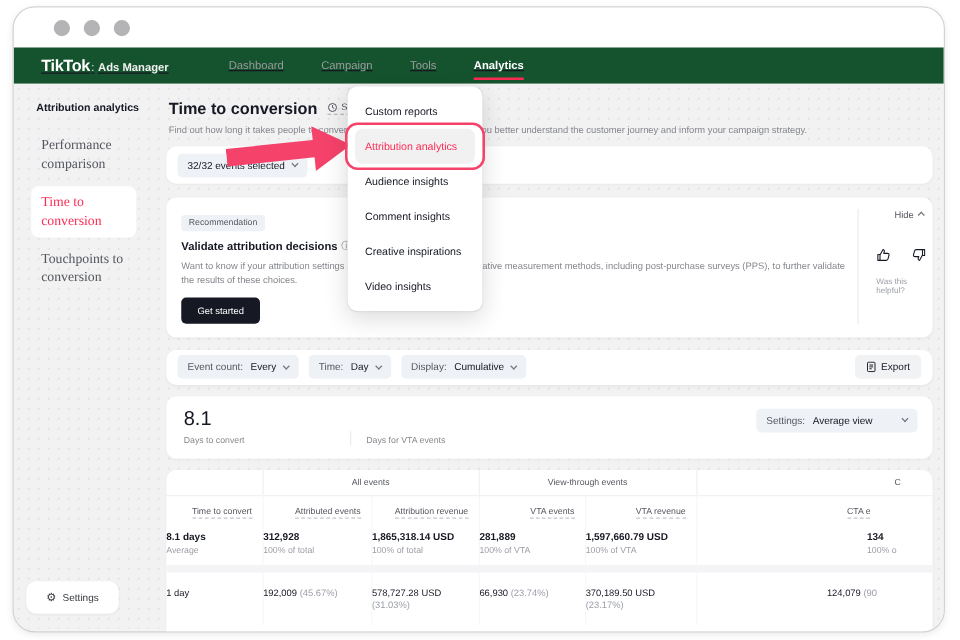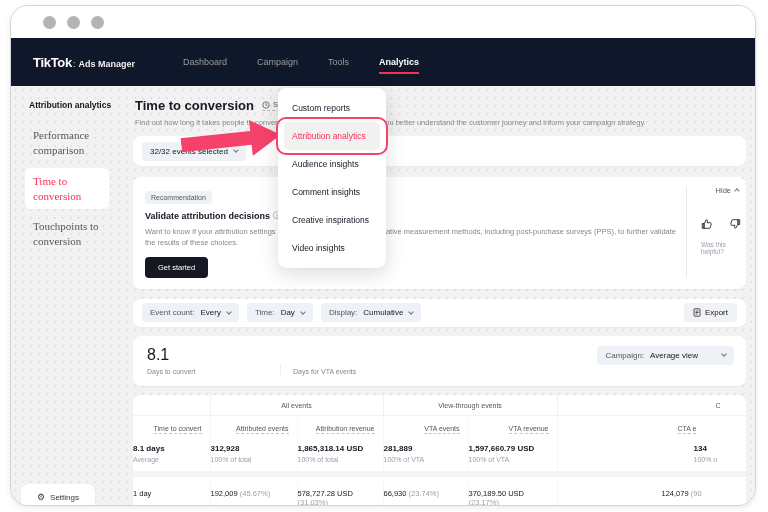--- a/index.html
+++ b/index.html
@@ -6,21 +6,21 @@
   html,body { width:768px; height:512px; background:#ffffff; font-family:"Liberation Sans", sans-serif; color:#161823; overflow:hidden; }
 
   .window { position:absolute; left:10px; top:5px; width:746px; height:501px; background:#f3f3f4;
             border:1px solid #d3d3d5; border-radius:18px; overflow:hidden; box-shadow:0 2px 6px rgba(0,0,0,.08); }
 
   
   .titlebar { height:32px; background:#ffffff; display:flex; align-items:center; padding-left:32px; gap:11px; }
   .dot { width:13px; height:13px; border-radius:50%; background:#b4b4b6; }
 
   
-  .appbar { height:48px; background:#0f172a; display:flex; align-items:center; padding:0 22px;text-decoration:underline; }
+  .appbar { height:29px; background:#14532d; display:flex; align-items:center; padding:0 22px;text-decoration:underline; }
   .logo { display:flex; align-items:baseline; color:#fff; }
   .logo-primary { font-size:13px; font-weight:800; letter-spacing:-0.3px; }
   .logo-sep { font-size:9px; margin:0 3px 0 1px; color:#e8e8e8; }
   .logo-secondary { font-size:9px; font-weight:700; color:#f0f0f0; }
   .nav { display:flex; gap:30px; margin-left:48px; }
   .nav-item { font-size:9px; color:#9b9b9e; cursor:pointer; padding:6px 0 5px; }
   .nav-item.active { color:#ffffff; font-weight:700; border-bottom:2px solid #fe2c55; }
 
   
   .content { position:relative; height:436px; background:#f2f2f3;
@@ -241,21 +241,21 @@
 
       <div class="card stats-card">
         <div class="stat">
           <div class="stat-value">8.1</div>
           <div class="stat-label">Days to convert</div>
         </div>
         <div class="stat">
           <div class="stat-label">Days for VTA events</div>
         </div>
         <span class="pill summary-pill">
-          <span class="plabel">Campaign:</span>
+          <span class="plabel">Settings:</span>
           <span>Average view</span>
           <span class="chev" style="margin-left:18px"></span>
         </span>
       </div>
 
       <div class="card table-card">
         <table>
           <colgroup>
               <col class="c0">
               <col class="c1">

